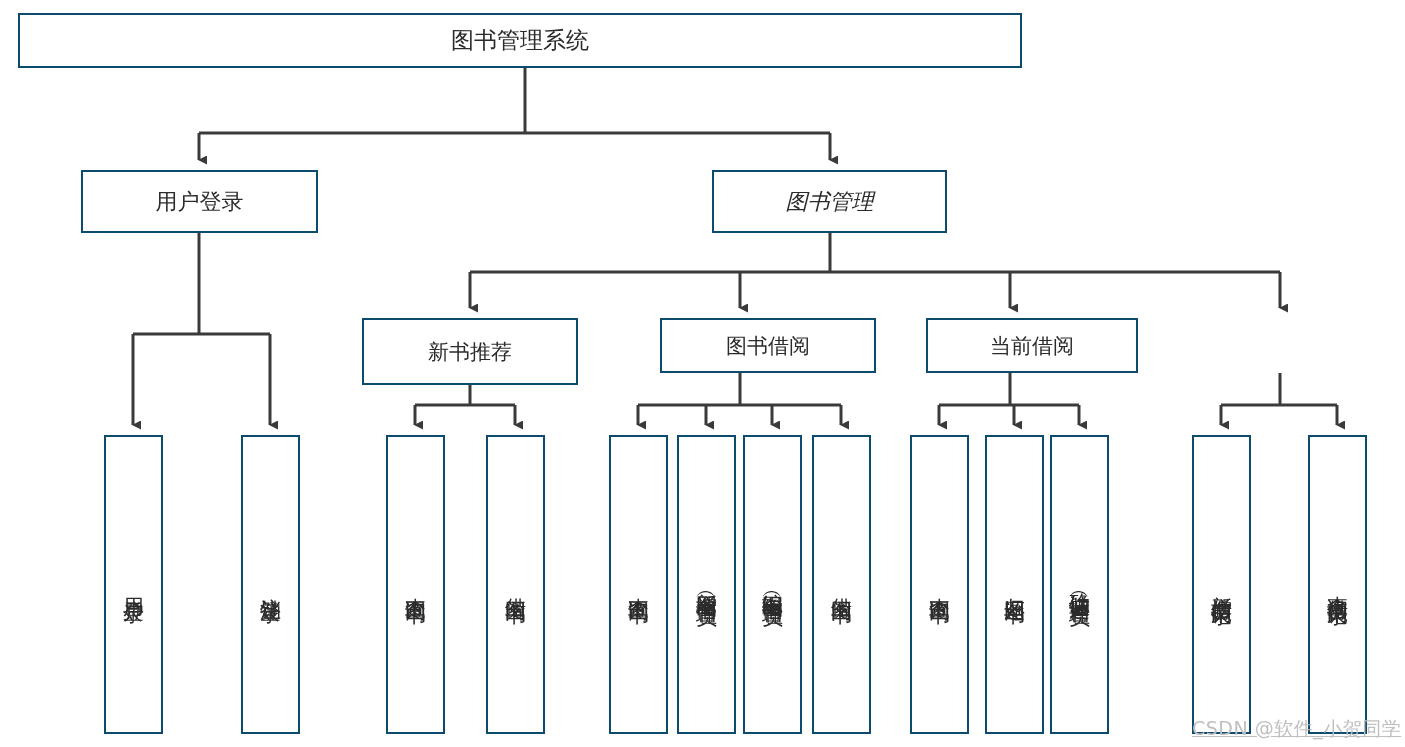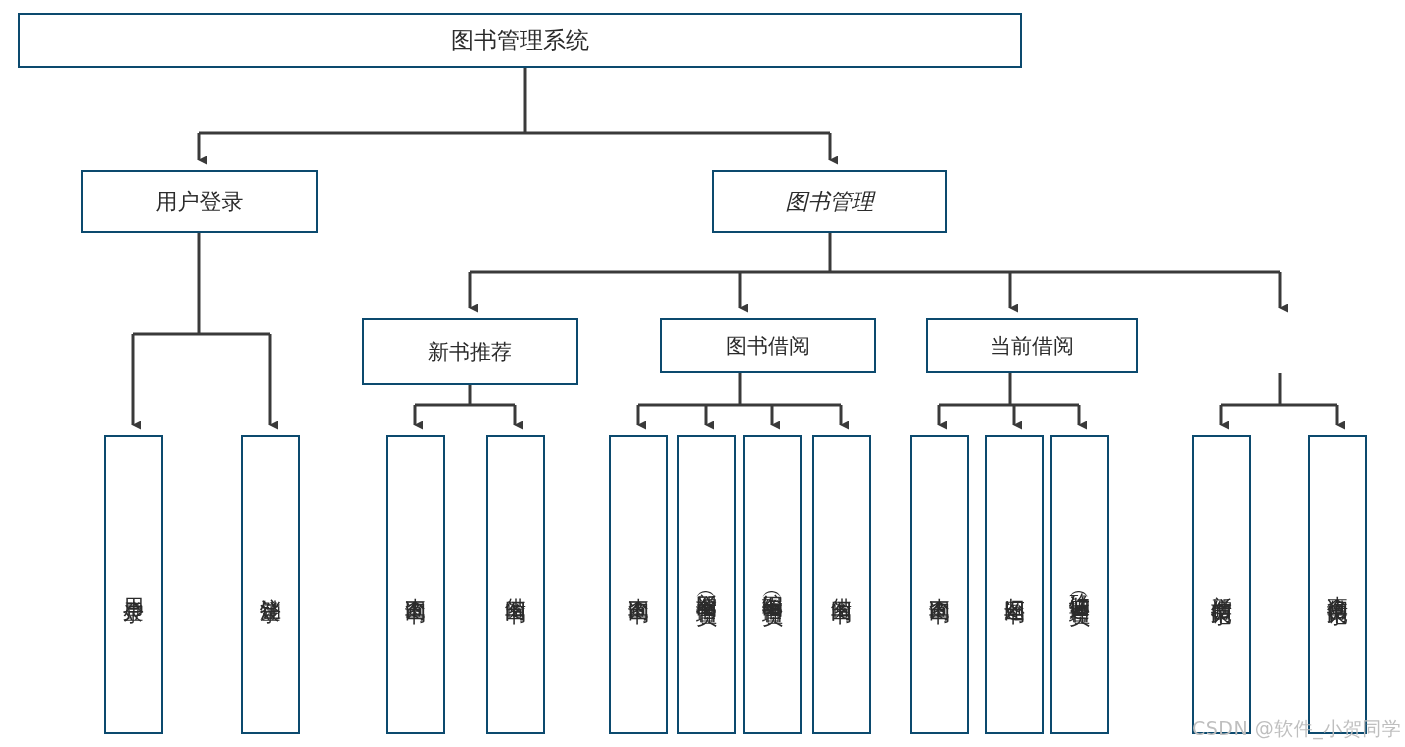--- a/index.html
+++ b/index.html
@@ -49,20 +49,21 @@
     writing-mode: vertical-rl;
     text-orientation: upright;
     white-space: nowrap;
   }
   .watermark {
     position: absolute;
     font-size: 19px;
     color: #bfbfbf;
     white-space: nowrap;
     letter-spacing: 0.5px;
+    text-decoration: underline;
   }
 </style>
 </head>
 <body>
 
 <div id="diagram-root">
 
   <svg id="connectors" viewBox="0 0 1405 747" xmlns="http://www.w3.org/2000/svg">
     <defs>
       <marker id="arrowhead" markerWidth="9" markerHeight="9" refX="4.5" refY="8" orient="auto" markerUnits="userSpaceOnUse">

